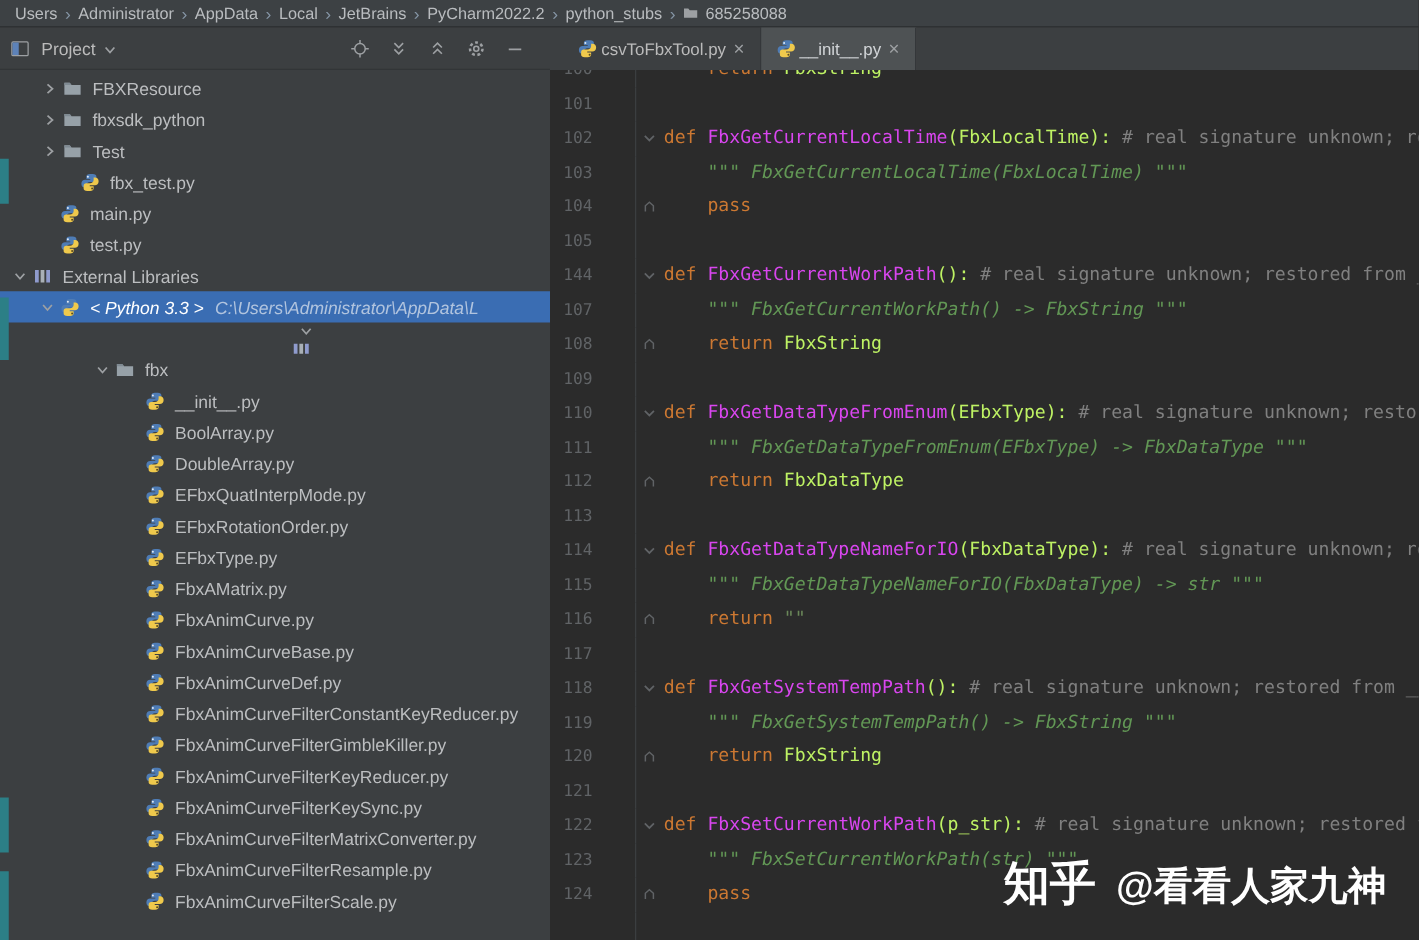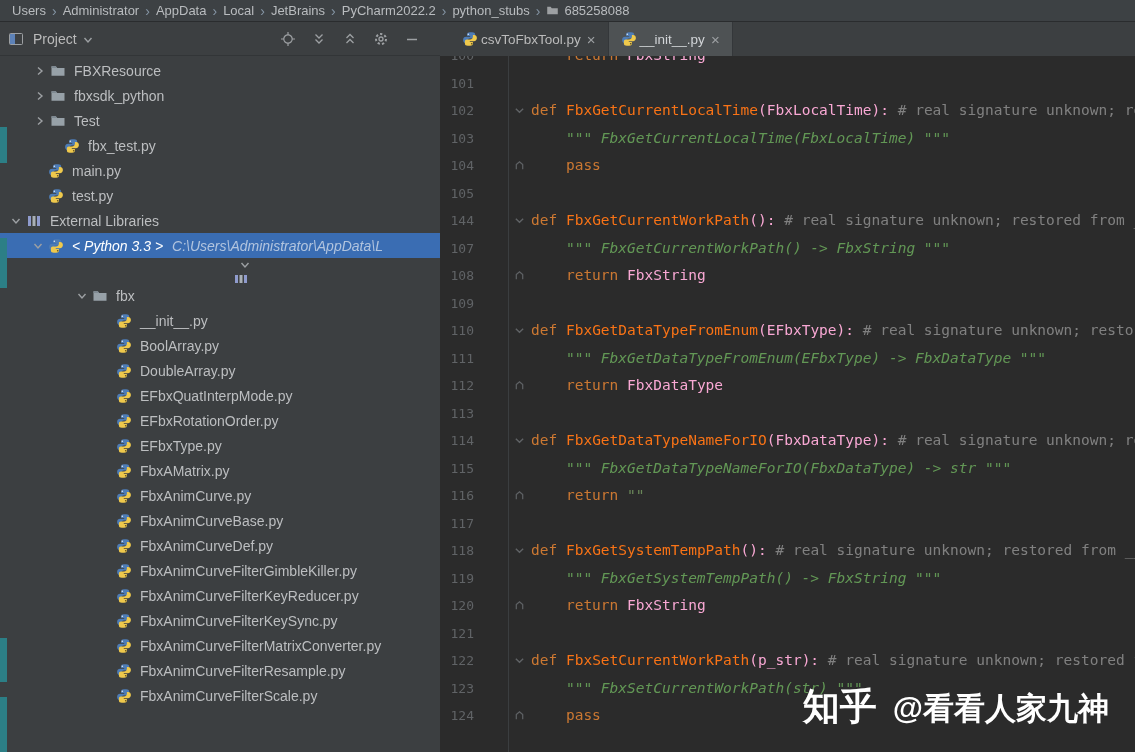--- a/index.html
+++ b/index.html
@@ -41,22 +41,22 @@
   
   .editor{position:absolute;left:440px;top:56px;right:0;bottom:0;background:#2b2b2b;overflow:hidden;}
   .code-scroll{margin-top:-14px;}
   .crow{height:27.5px;display:flex;align-items:center;}
   .ln{width:34px;flex:none;text-align:right;color:#606366;
     font:13px "DejaVu Sans Mono",monospace;}
   .gsp{width:34px;flex:none;align-self:stretch;border-right:1px solid #3b3e40;}
   .foldcol{width:20px;flex:none;display:flex;justify-content:center;align-items:center;}
   .ct{font:14.5px/27.5px "DejaVu Sans Mono",monospace;white-space:pre;color:#a9b7c6;padding-left:2px;}
   .tk-kw{color:#cc7832;}
-  .tk-fn{color:#f97316;}
-  .tk-pl{color:#f9a8d4;}
+  .tk-fn{color:#d946ef;}
+  .tk-pl{color:#bef264;}
   .tk-cm{color:#808080;}
   .tk-doc{color:#629755;font-style:italic;}
   .tk-str{color:#6a8759;}
   
   .strip-seg{position:absolute;left:0;width:7px;background:var(--teal,#2c7f86);z-index:6;}
   .watermark{position:absolute;right:26px;bottom:20px;display:flex;align-items:baseline;
     gap:16px;color:#ffffff;z-index:9;pointer-events:none;}
   .wm-brand{font-size:37px;font-weight:bold;}
   .wm-author{font-size:31px;font-weight:600;}
 </style>
@@ -427,20 +427,31 @@
       </div>
       <div class="trow" style="padding-left: 116px;">
         <span class="ticon" style="display: flex;">
           <svg viewBox="0 0 16 16" width="16" height="16">
             <path fill="#4e7cb5" d="M7.9 1.2c-1.8 0-2.8.8-2.8 2v1.9h3.1v.7H4.1c-1.7 0-3 1.2-3 3.2s1.2 3.1 2.8 3.1h1.2v-1.8c0-1.6 1.3-2.8 2.9-2.8h3.1c1.2 0 2-.9 2-2.1V3.2c0-1.2-1-2-2.9-2z"></path>
             <circle cx="6.3" cy="3.3" r=".8" fill="#dfe9f5"></circle>
             <path fill="#efc94c" d="M8.1 14.8c1.8 0 2.8-.8 2.8-2v-1.9H7.8v-.7h4.1c1.7 0 3-1.2 3-3.2s-1.2-3.1-2.8-3.1h-1.2v1.8c0 1.6-1.3 2.8-2.9 2.8H4.9c-1.2 0-2 .9-2 2.1v2.2c0 1.2 1 2 2.9 2z"></path>
             <circle cx="9.7" cy="12.7" r=".8" fill="#5a4a1f"></circle>
           </svg>
         </span>
+        <span class="tlabel">FbxAnimCurveFilterConstantKeyReducer.py</span>
+      </div>
+      <div class="trow" style="padding-left: 116px;">
+        <span class="ticon" style="display: flex;">
+          <svg viewBox="0 0 16 16" width="16" height="16">
+            <path fill="#4e7cb5" d="M7.9 1.2c-1.8 0-2.8.8-2.8 2v1.9h3.1v.7H4.1c-1.7 0-3 1.2-3 3.2s1.2 3.1 2.8 3.1h1.2v-1.8c0-1.6 1.3-2.8 2.9-2.8h3.1c1.2 0 2-.9 2-2.1V3.2c0-1.2-1-2-2.9-2z"></path>
+            <circle cx="6.3" cy="3.3" r=".8" fill="#dfe9f5"></circle>
+            <path fill="#efc94c" d="M8.1 14.8c1.8 0 2.8-.8 2.8-2v-1.9H7.8v-.7h4.1c1.7 0 3-1.2 3-3.2s-1.2-3.1-2.8-3.1h-1.2v1.8c0 1.6-1.3 2.8-2.9 2.8H4.9c-1.2 0-2 .9-2 2.1v2.2c0 1.2 1 2 2.9 2z"></path>
+            <circle cx="9.7" cy="12.7" r=".8" fill="#5a4a1f"></circle>
+          </svg>
+        </span>
         <span class="tlabel">FbxAnimCurveFilterGimbleKiller.py</span>
       </div>
       <div class="trow" style="padding-left: 116px;">
         <span class="ticon" style="display: flex;">
           <svg viewBox="0 0 16 16" width="16" height="16">
             <path fill="#4e7cb5" d="M7.9 1.2c-1.8 0-2.8.8-2.8 2v1.9h3.1v.7H4.1c-1.7 0-3 1.2-3 3.2s1.2 3.1 2.8 3.1h1.2v-1.8c0-1.6 1.3-2.8 2.9-2.8h3.1c1.2 0 2-.9 2-2.1V3.2c0-1.2-1-2-2.9-2z"></path>
             <circle cx="6.3" cy="3.3" r=".8" fill="#dfe9f5"></circle>
             <path fill="#efc94c" d="M8.1 14.8c1.8 0 2.8-.8 2.8-2v-1.9H7.8v-.7h4.1c1.7 0 3-1.2 3-3.2s-1.2-3.1-2.8-3.1h-1.2v1.8c0 1.6-1.3 2.8-2.9 2.8H4.9c-1.2 0-2 .9-2 2.1v2.2c0 1.2 1 2 2.9 2z"></path>
             <circle cx="9.7" cy="12.7" r=".8" fill="#5a4a1f"></circle>
           </svg>

